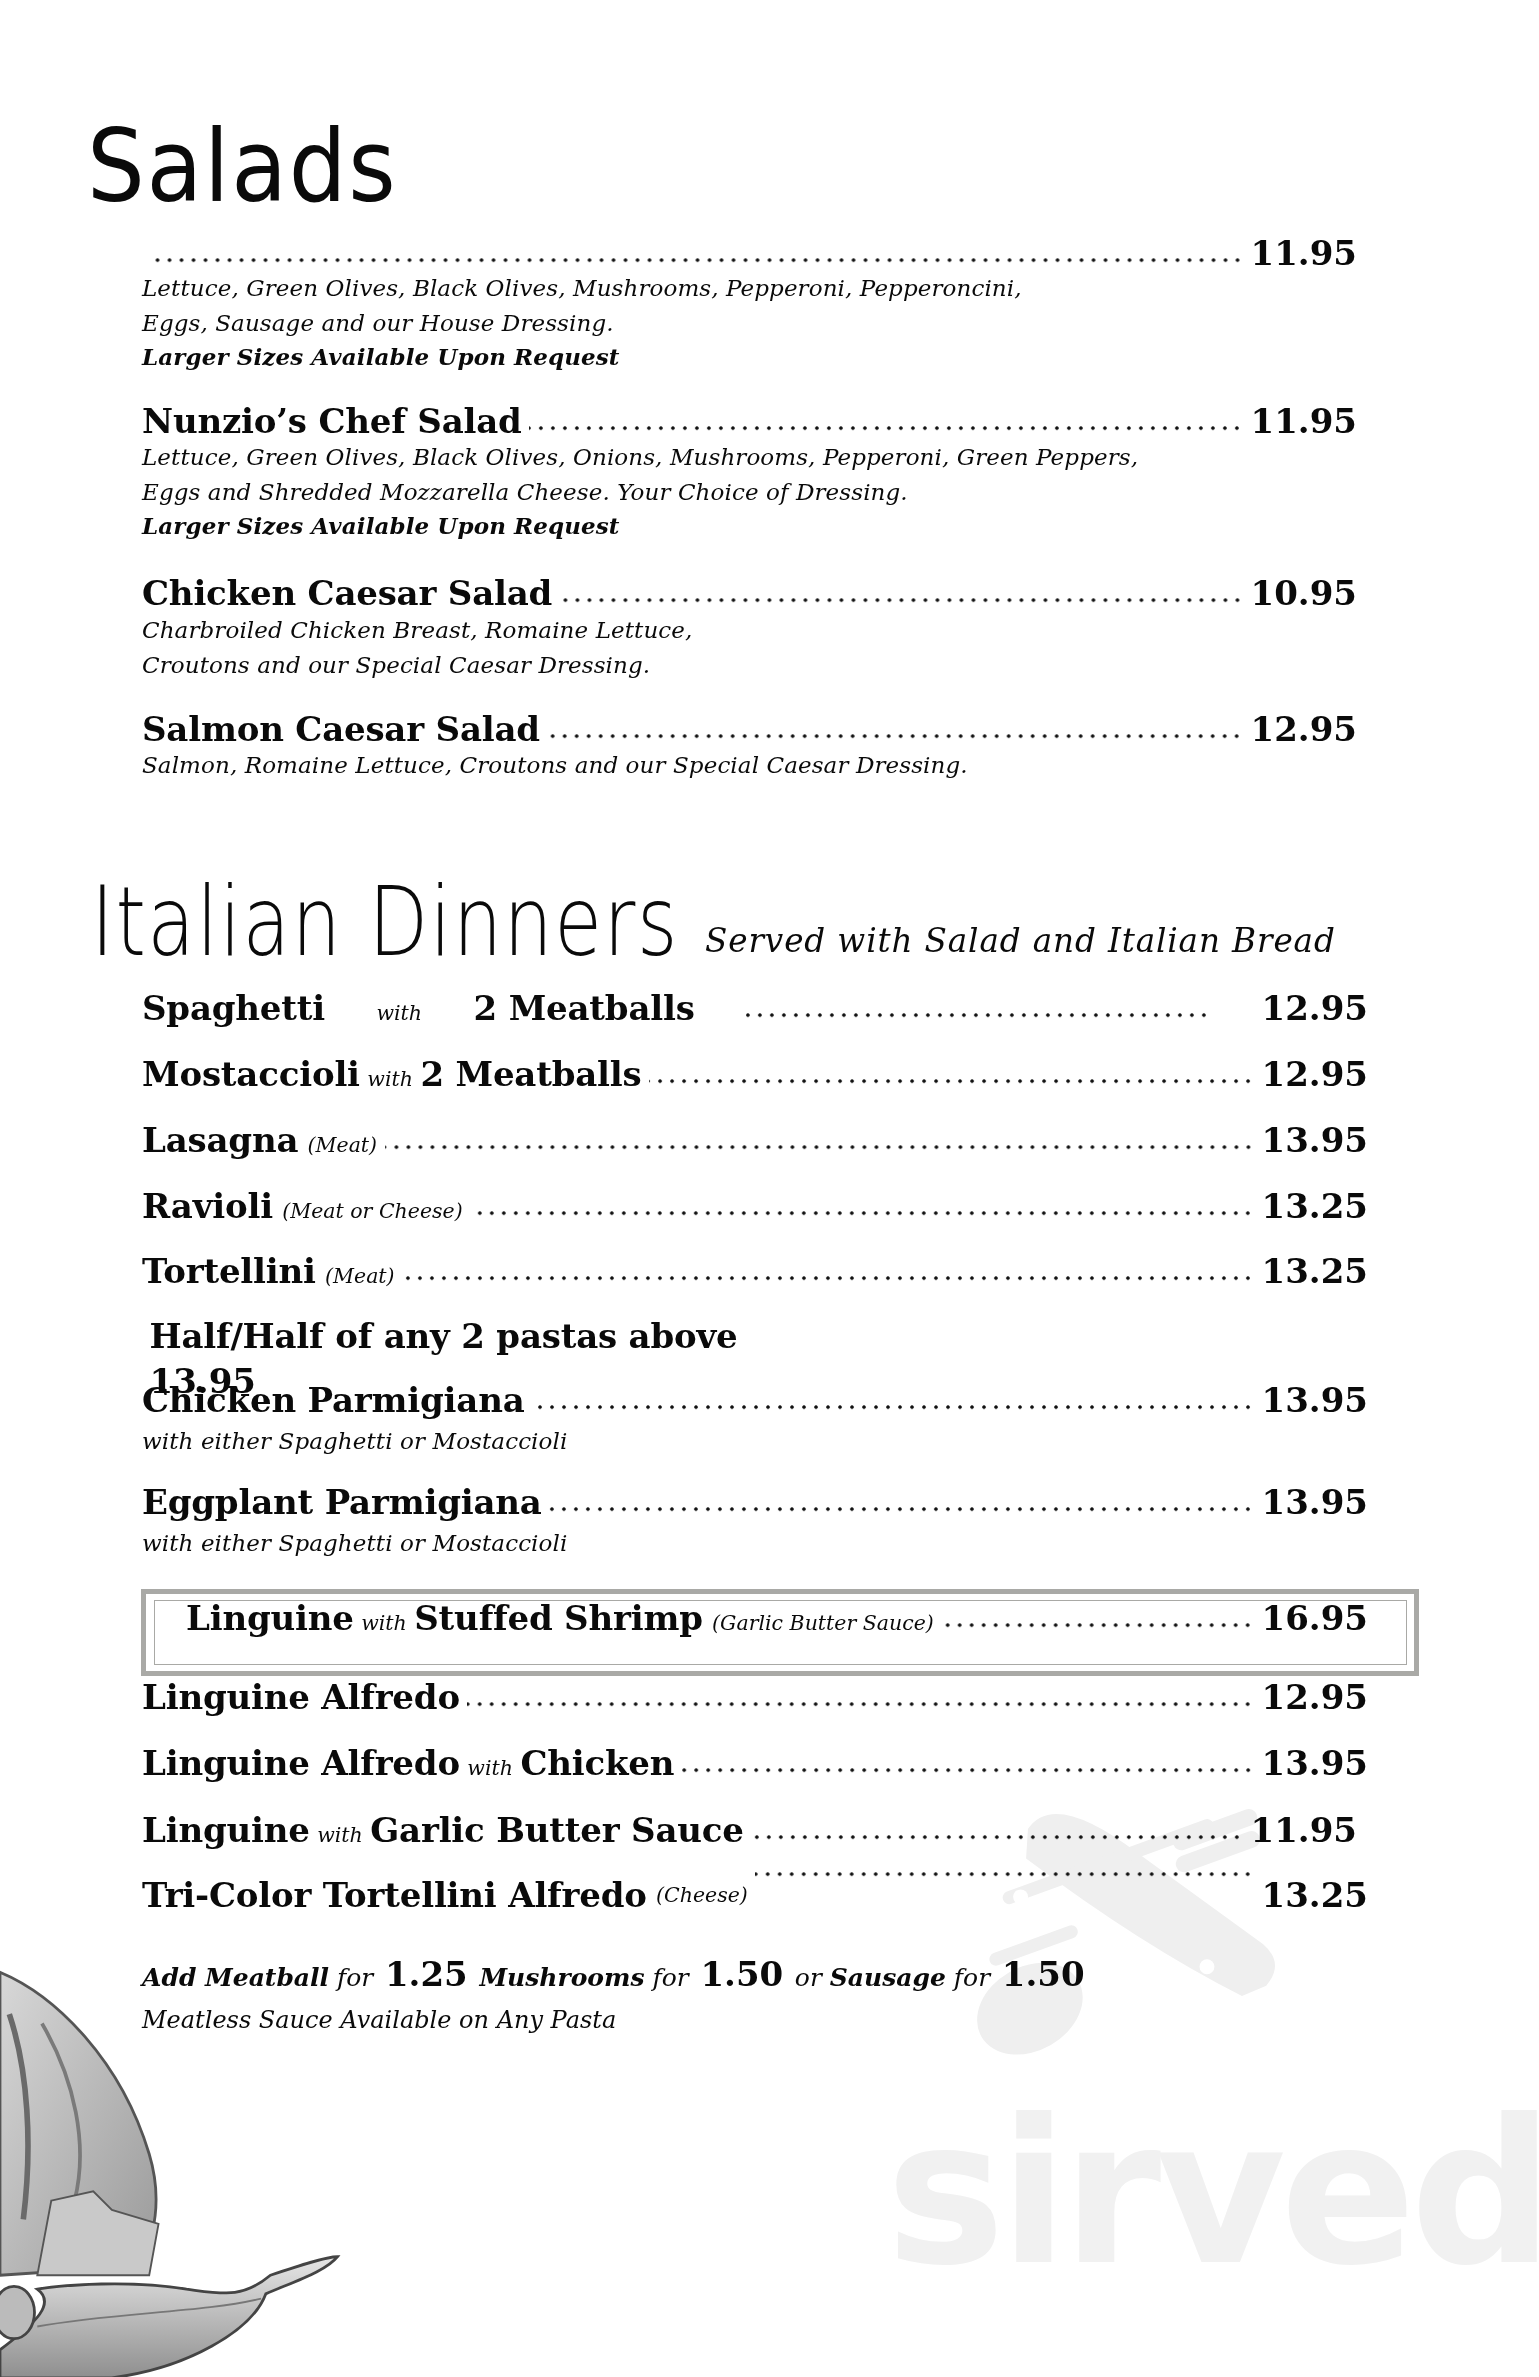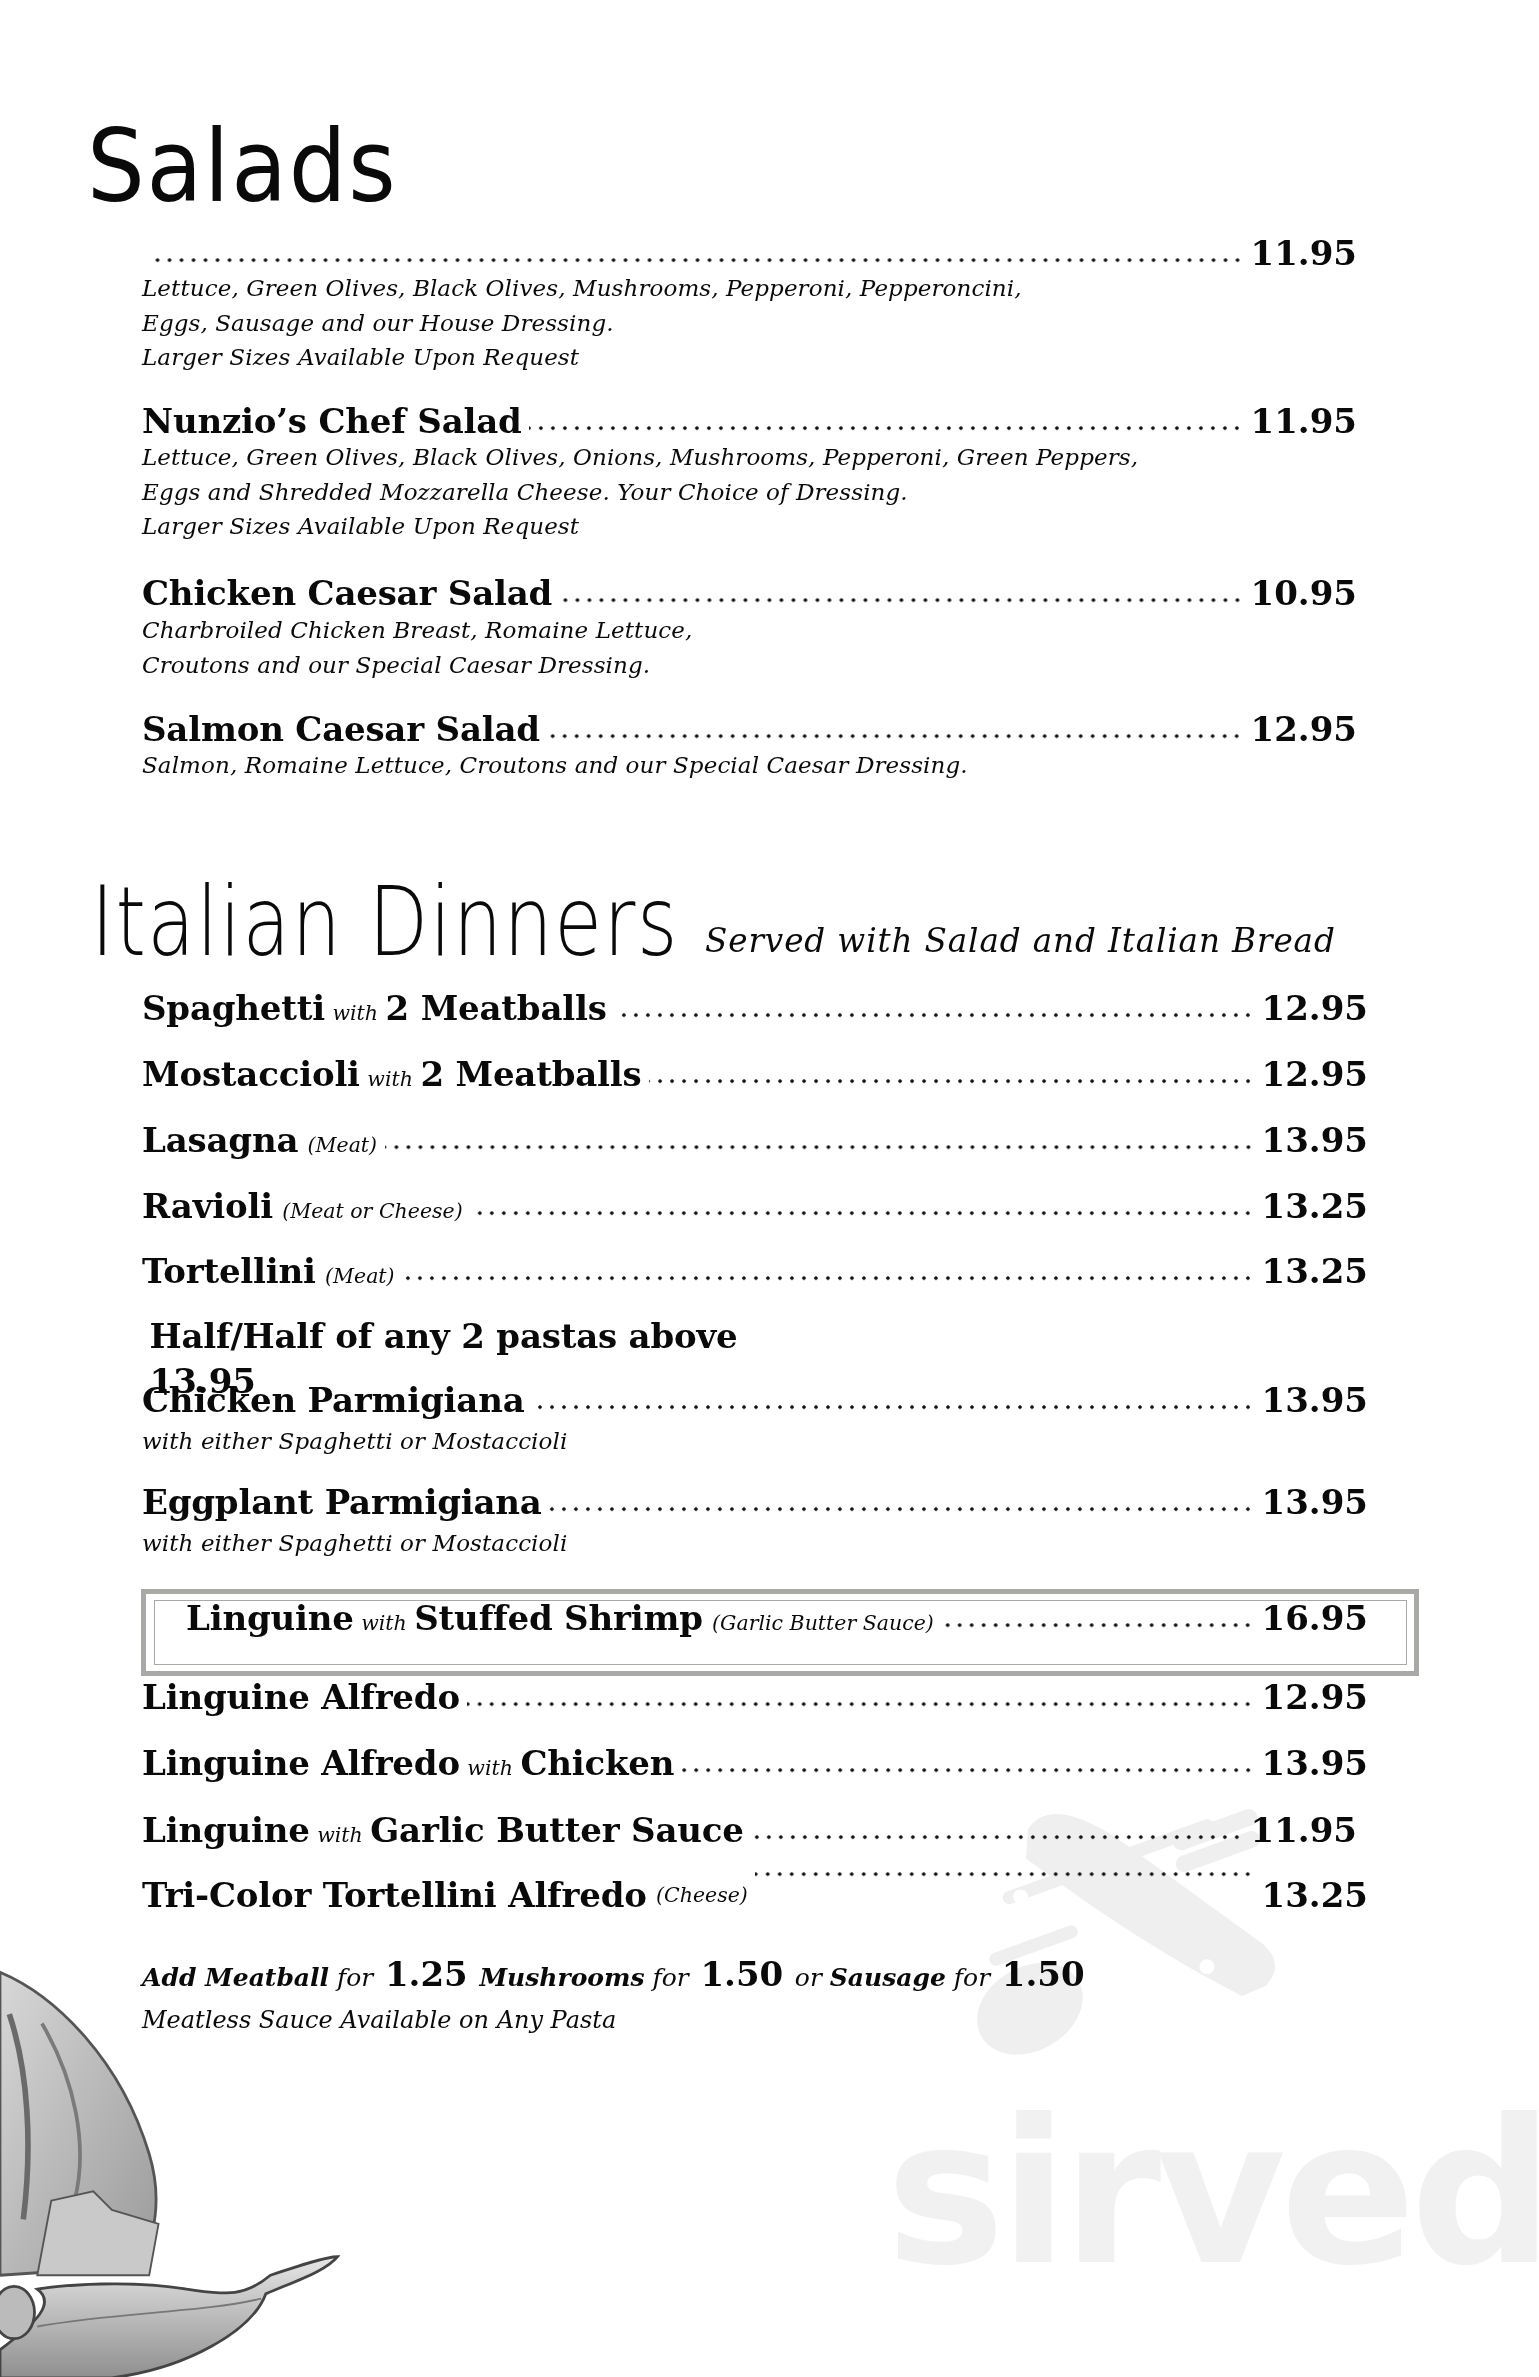--- a/index.html
+++ b/index.html
@@ -38,21 +38,21 @@
     background-position:right center;
     transform:translateY(-1.9px);
   }
   .row .price { font-weight:bold; font-size:34px; }
   .salad-row { left:142px; width:1215px; }
   .dinner-row { left:142px; width:1226px; }
   .desc {
     position:absolute; left:142px; font-style:italic; font-size:23px;
     line-height:34px; white-space:nowrap; letter-spacing:0.1px;
   }
-  .desc.bold { font-weight:normal; }
+  .desc.bold { font-weight:bold; }
   .box-outer {
     position:absolute; left:141px; top:1589px; width:1278px; height:87px;
     box-sizing:border-box; border:5.6px solid #a9a9a6; background:#fff;
   }
   .box-inner {
     position:absolute; left:7.5px; top:5.6px; right:7.5px; bottom:5.6px;
     border:1.9px solid #a9a9a6;
   }
   .addon {
     position:absolute; left:142px; top:1954px; white-space:nowrap;
@@ -138,21 +138,21 @@
 <div class="row salad-row" style="top:707px;">
   <span class="name">Salmon Caesar Salad</span>
   <span class="dots"></span>
   <span class="price">12.95</span>
 </div>
 <div class="desc" style="top:748px;">Salmon, Romaine Lettuce, Croutons and our Special Caesar Dressing.</div>
 
 <h1 class="heading h-dinners">Italian Dinners</h1>
 <div class="h-sub">Served with Salad and Italian Bread</div>
 
-<div class="row dinner-row" style="top:986px;">
+<div class="row dinner-row" style="top:986px;gap:44px;">
   <span class="name">Spaghetti</span>
   <span class="with">with</span>
   <span class="name">2 Meatballs</span>
   <span class="dots"></span>
   <span class="price">12.95</span>
 </div>
 <div class="row dinner-row" style="top:1052px;">
   <span class="name">Mostaccioli</span>
   <span class="with">with</span>
   <span class="name">2 Meatballs</span>

